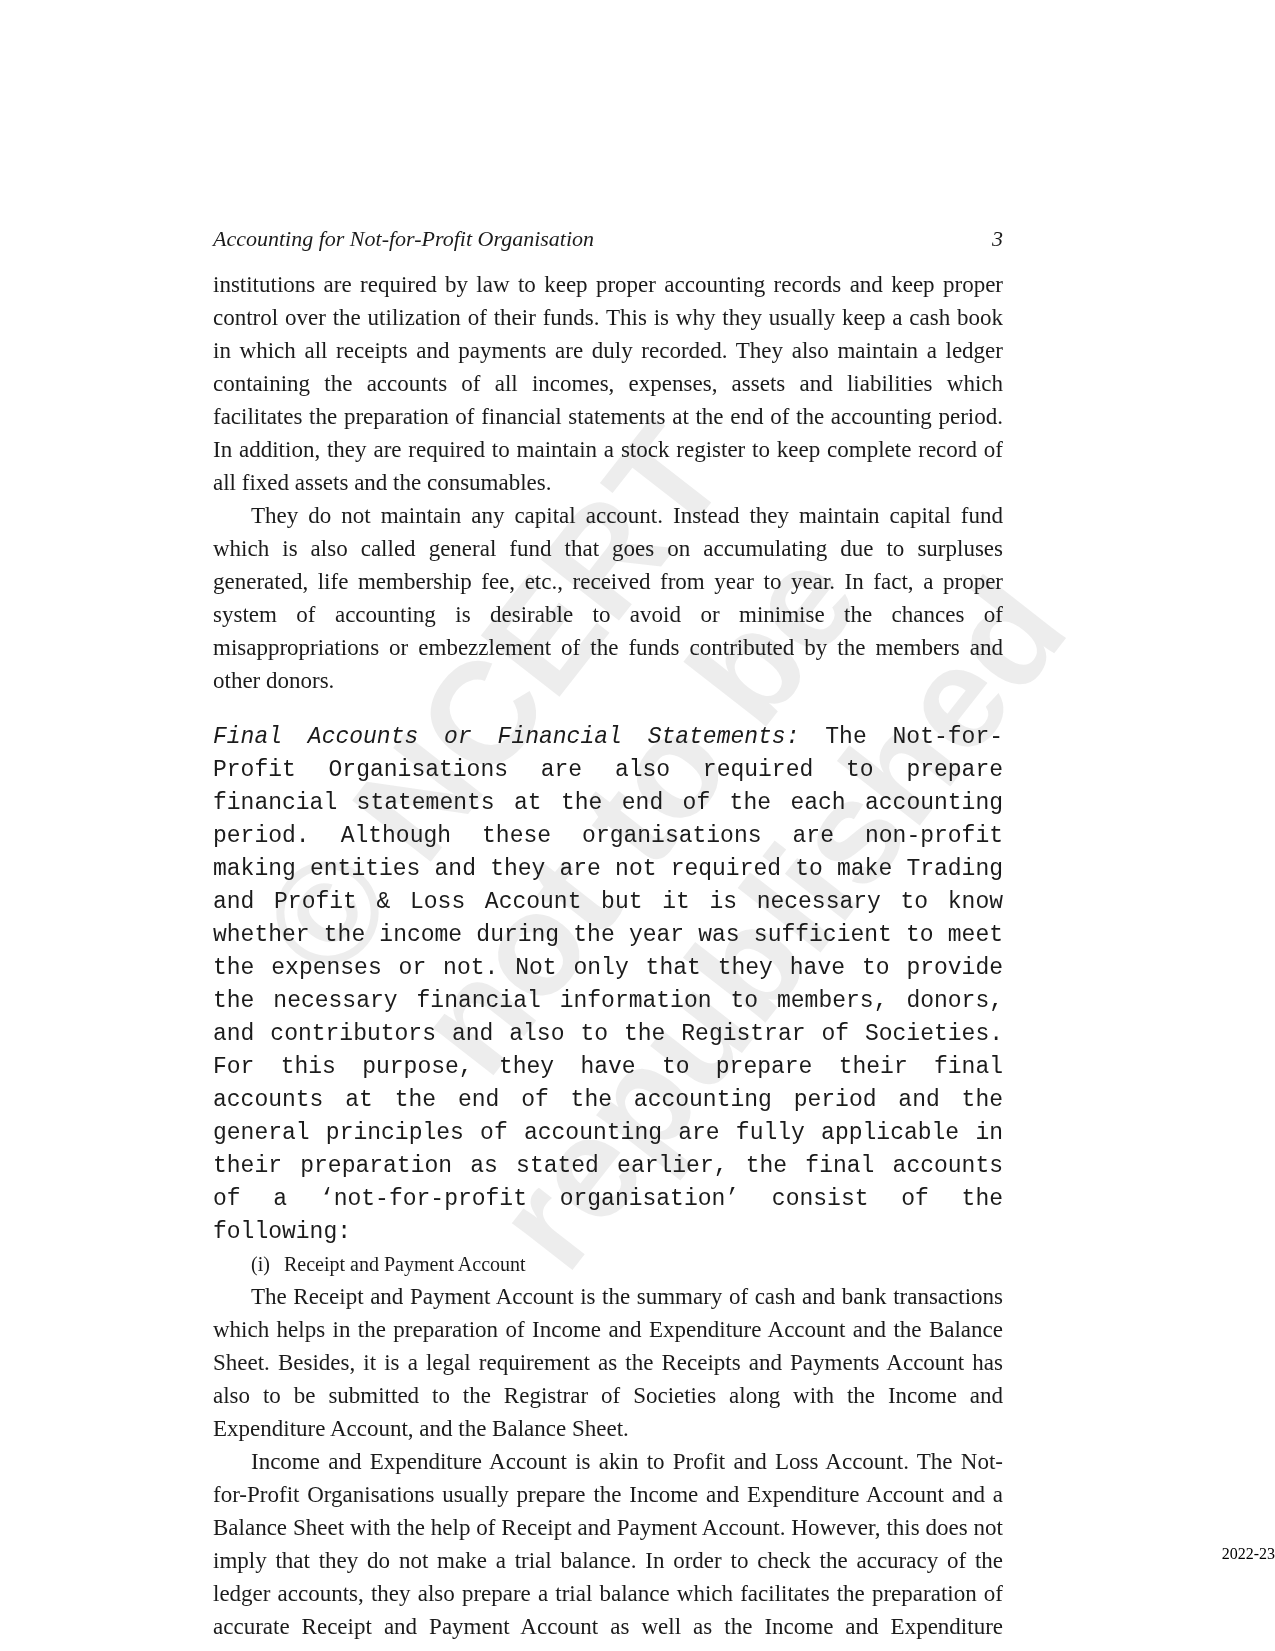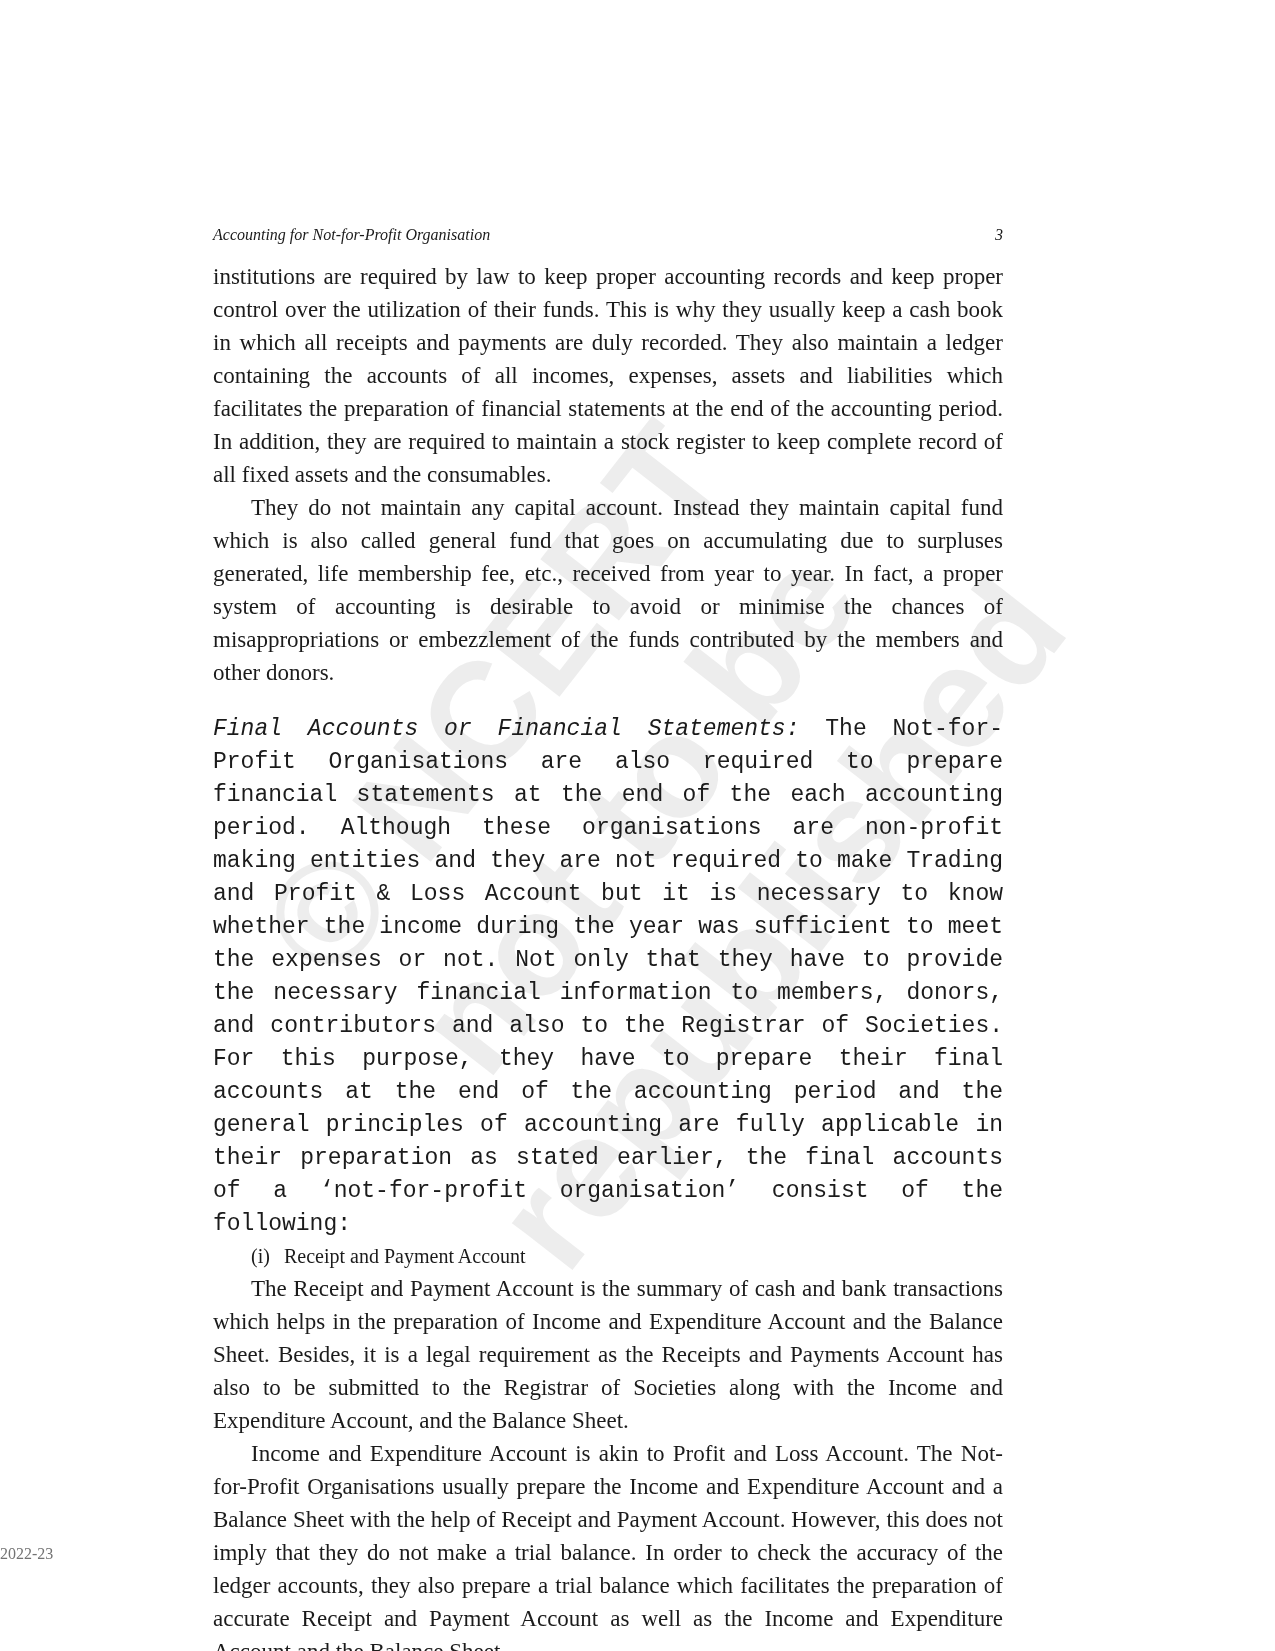--- a/index.html
+++ b/index.html
@@ -37,21 +37,21 @@
   .content {
     position: absolute;
     left: 213px;
     top: 226px;
     width: 790px;
   }
   .running-header {
     display: flex;
     justify-content: space-between;
     align-items: baseline;
-    font-size: 16px;
+    font-size: 22px;
     font-style: italic;
     margin-bottom: 16px;
     text-align: right;
   }
   .body-para {
     margin: 0;
     font-size: 23px;
     line-height: 33px;
     text-align: justify;
   }
@@ -76,23 +76,23 @@
   }
   .list-text {
     margin-left: 14px;
     font-family: Liberation Serif, serif;
   }
   .footer {
     position: absolute;
     left: 0;
     right: 0;
     top: 1545px;
-    text-align: left;
+    text-align: right;
     font-size: 16px;
-    color: #737373;
+    color: #000000;
   }
 </style>
 </head>
 <body>
 
 <div class="page">
 
   <div class="watermark" aria-hidden="true">
     <div class="wm-line">© NCERT</div>
     <div class="wm-line">not to be</div>

